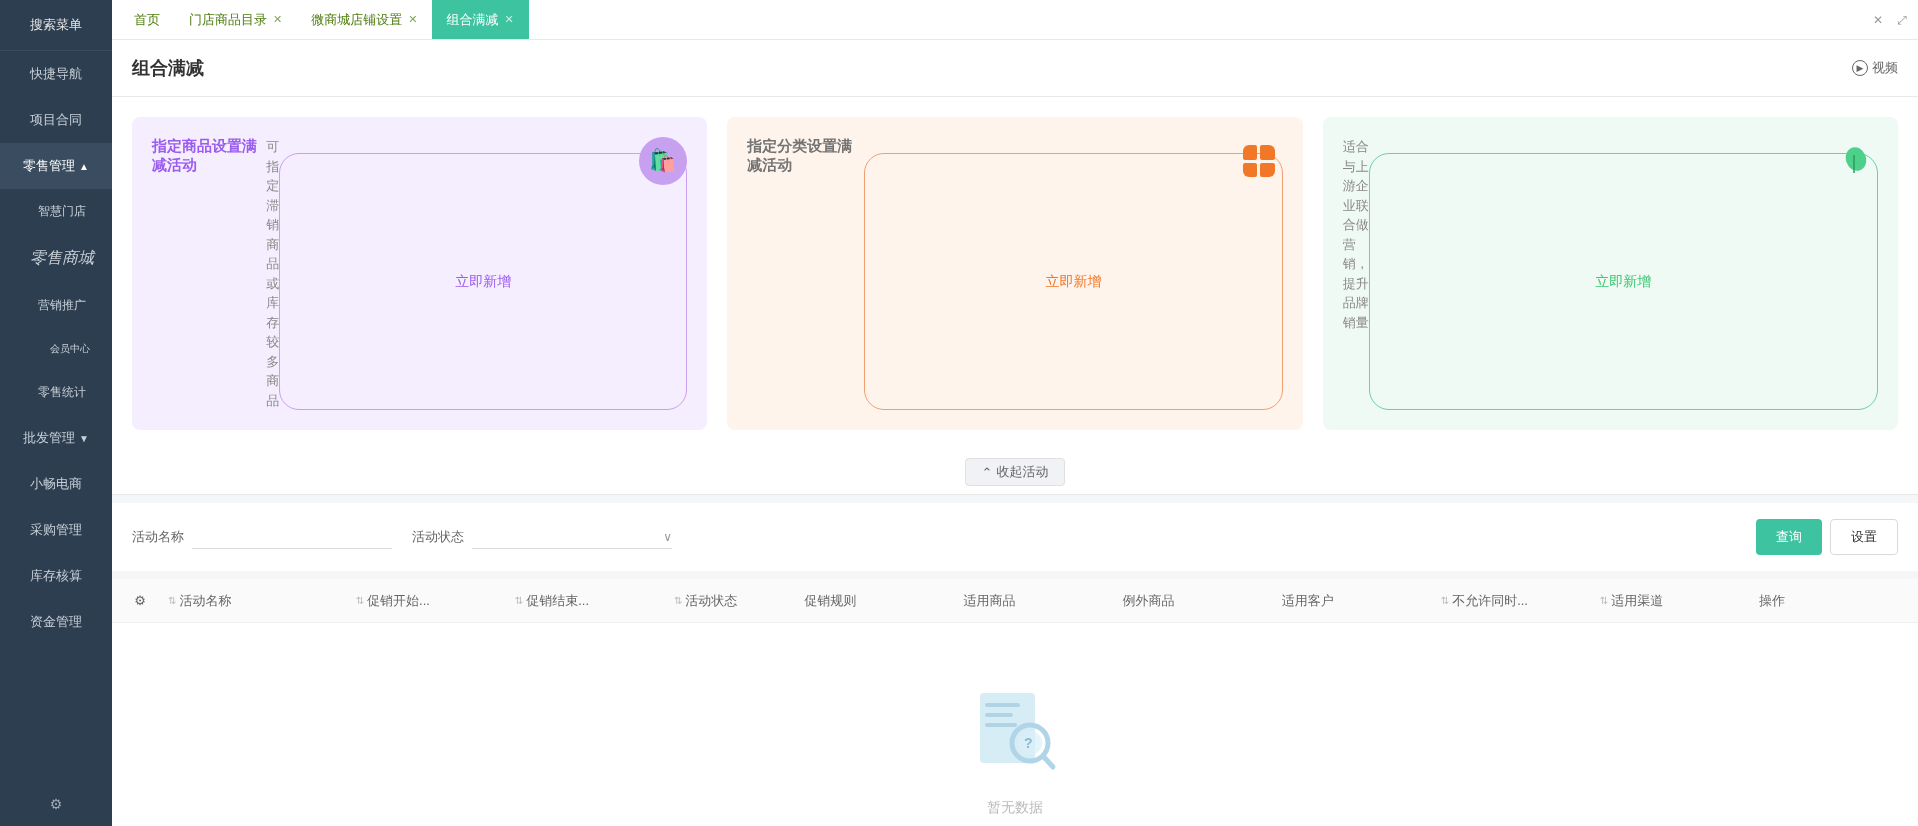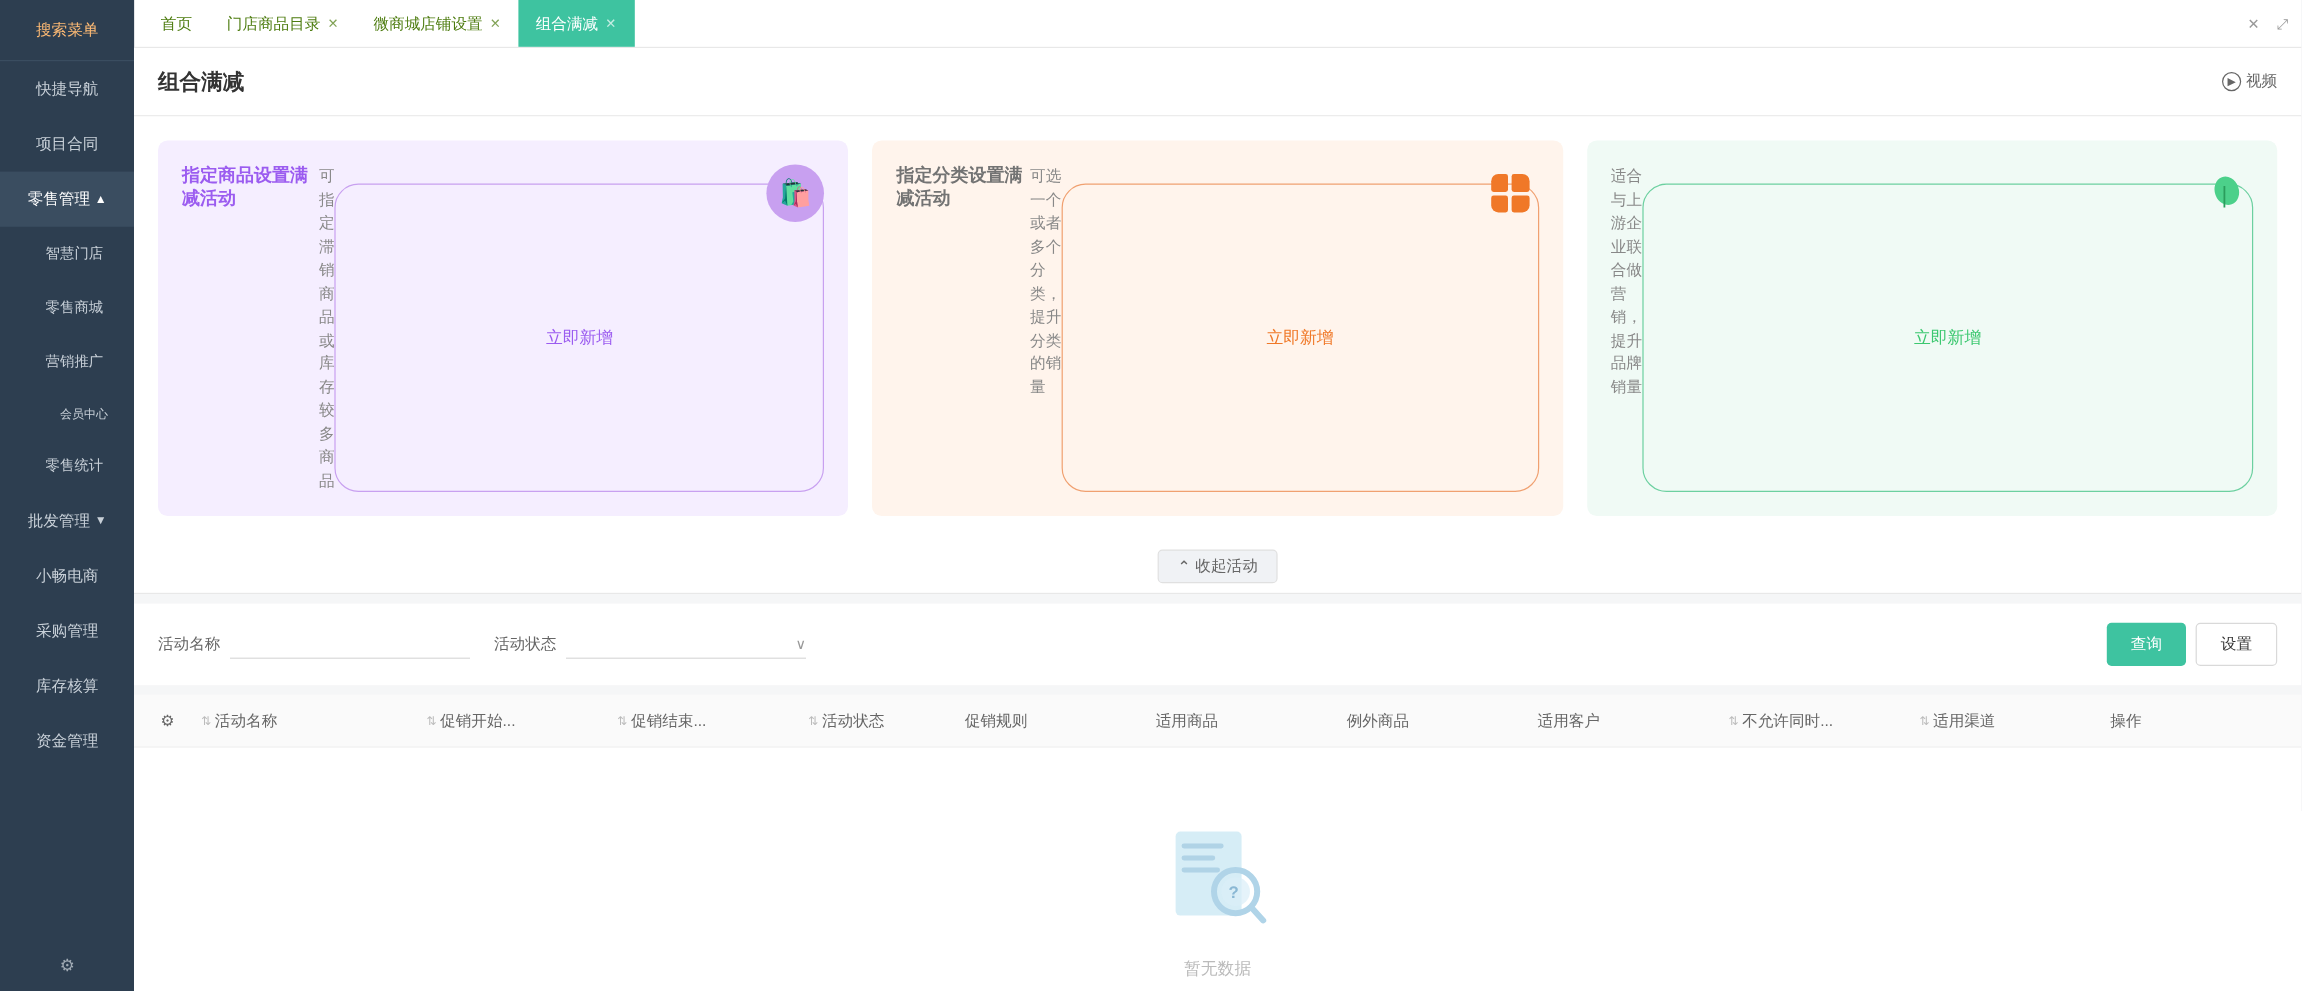--- a/index.html
+++ b/index.html
@@ -13,21 +13,21 @@
       display: flex;
       flex-direction: column;
       flex-shrink: 0;
       height: 100%;
       overflow-y: auto;
     }
     .sidebar-search {
       padding: 16px 0;
       text-align: center;
       font-size: 13px;
-      color: #fdba74;
+      color: #e5e5e5;
       cursor: pointer;
       border-bottom: 1px solid #3a4d60;
     }
     .sidebar-item {
       padding: 14px 0;
       text-align: center;
       font-size: 13px;
       color: #c8d0d8;
       cursor: pointer;
       display: flex;
@@ -321,21 +321,21 @@
   <div class="sidebar-item">
     <span>项目合同</span>
   </div>
   <div class="sidebar-item has-arrow active">
     <span>零售管理</span>
     <span class="sidebar-arrow">▲</span>
   </div>
   <div class="sidebar-item" style="padding-left:12px; font-size:12px;">
     <span>智慧门店</span>
   </div>
-  <div class="sidebar-item" style="padding-left:12px; font-size:12px;">
+  <div class="sidebar-item" style="padding-left:12px; font-size:16px;font-style:italic;">
     <span>零售商城</span>
   </div>
   <div class="sidebar-item" style="padding-left:12px; font-size:12px;">
     <span>营销推广</span>
   </div>
   <div class="sidebar-item" style="padding-left:28px; font-size:10px;">
     <span>会员中心</span>
   </div>
   <div class="sidebar-item" style="padding-left:12px; font-size:12px;">
     <span>零售统计</span>
@@ -410,21 +410,20 @@
       <div class="promo-card orange">
         <div class="card-title">指定分类设置满减活动</div>
         <div class="card-icon" style="background:transparent;">
           <div class="grid-icon">
             <div class="grid-cell tl"></div>
             <div class="grid-cell tr"></div>
             <div class="grid-cell bl"></div>
             <div class="grid-cell br"></div>
           </div>
         </div>
-        <div class="card-desc">可选一个或者多个分类，提升分类的销量</div>
         <button class="card-btn">立即新增</button>
       </div>
 
       <div class="promo-card green">
         <div class="card-icon" style="background:transparent;">
           <svg width="32" height="32" viewBox="0 0 32 32">
             <ellipse cx="18" cy="14" rx="10" ry="12" fill="#4cd08a" transform="rotate(-20 18 14)"></ellipse>
             <line x1="16" y1="28" x2="16" y2="10" stroke="#2a9d5c" stroke-width="1.5"></line>
           </svg>
         </div>

